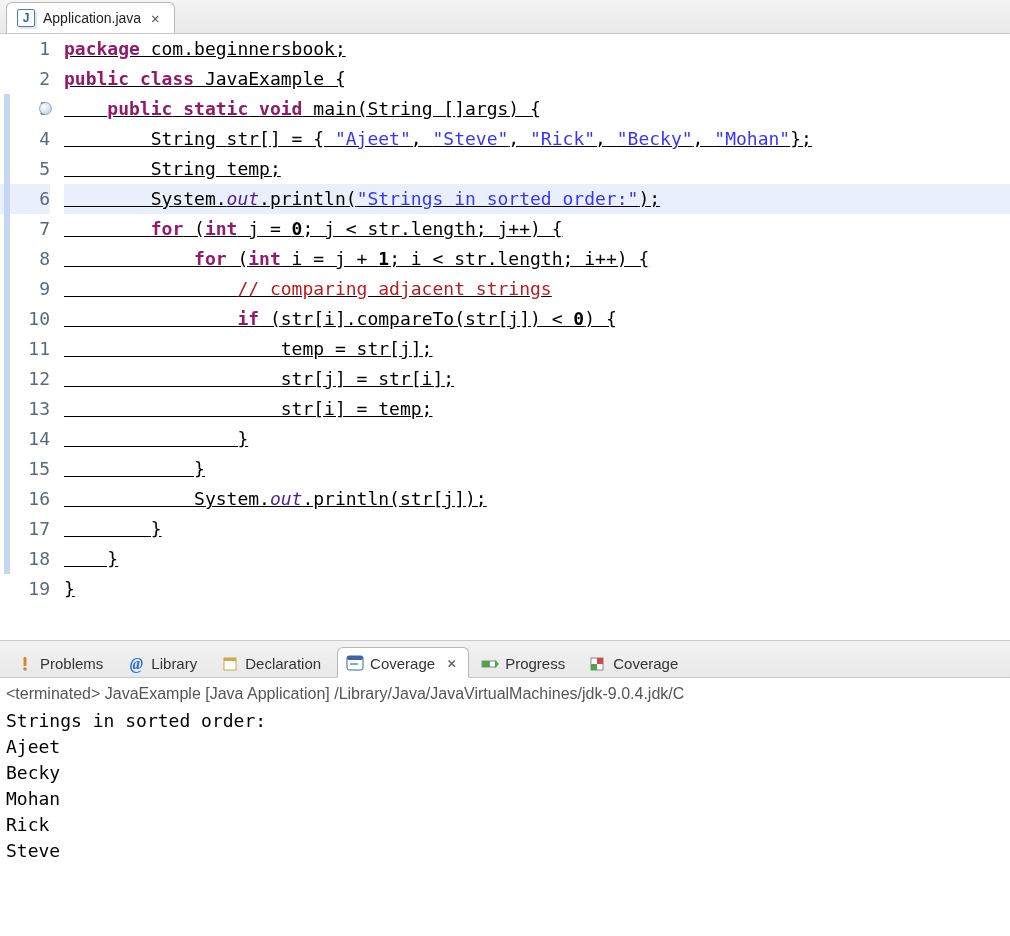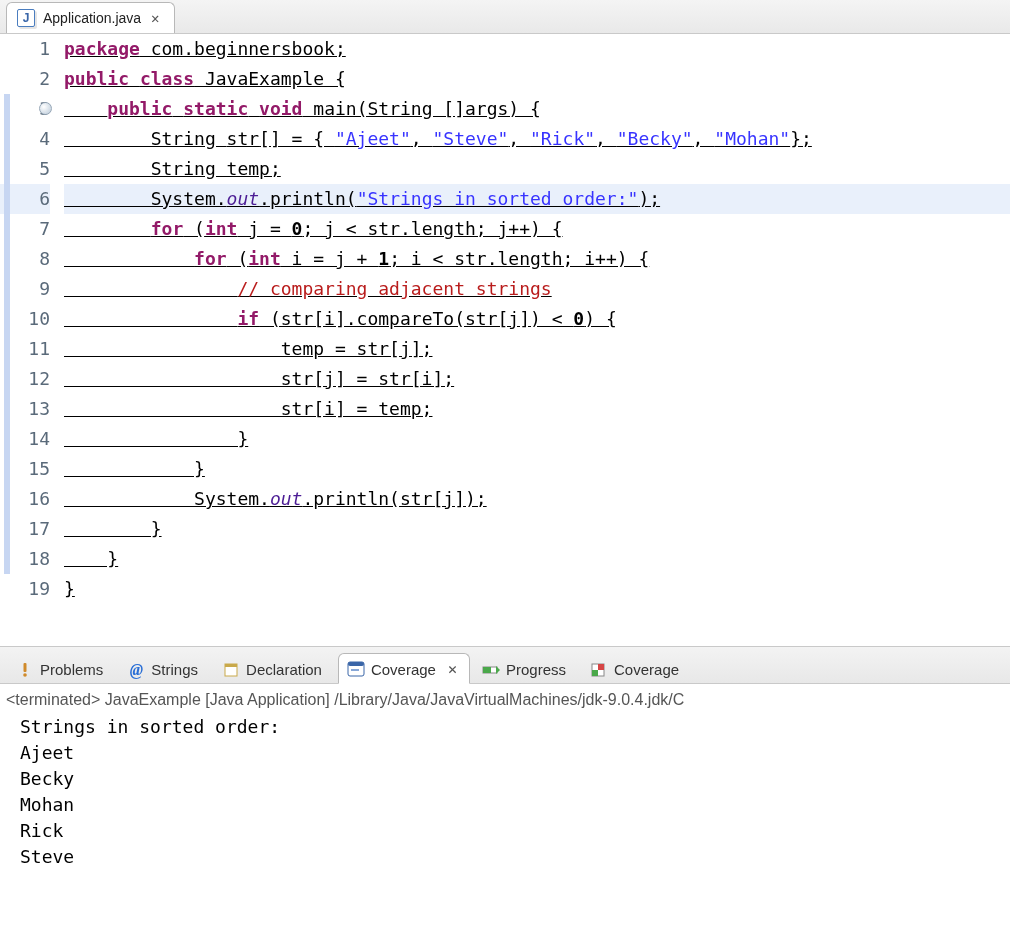--- a/index.html
+++ b/index.html
@@ -88,21 +88,21 @@
   
   .kw   { color: #931a68; font-weight: bold; }
   .str  { color: #3834ff; }
   .num  { color: #000; font-weight: bold; }
   .ital { color: #4c1d95; font-style: italic; }
   .cmt  { color: #b91c1c; margin-top: 24px; }
   .fld  { color: #000000; }
 
   
   .bottom-tabs {
-    margin-top: 22px;
+    margin-top: 16px;
     height: 38px;
     background: linear-gradient(#f3f3f3,#e8e8e8);
     border-top: 1px solid #c9c9c9;
     border-bottom: 1px solid #c9c9c9;
     display: flex;
     align-items: flex-end;
     padding-left: 8px;
     gap: 4px;
     font-size: 15px;
   }
@@ -128,21 +128,21 @@
   .console-meta {
     font: 16px/24px "Lucida Grande", Arial, sans-serif;
     color: #555;
     padding: 4px 6px 2px;
     white-space: nowrap;
     overflow: hidden;
   }
   .console-out {
     font: 18px/26px Menlo, Consolas, monospace;
     white-space: pre;
-    padding: 0 20px 12px;
+    padding: 0 6px 12px;
   }
 </style>
 </head>
 <body>
 
 <div class="editor-tabs">
   <div class="editor-tab">
     <span class="j-icon">J</span>
     <span>Application.java</span>
     <span class="close-x">✕</span>
@@ -181,21 +181,21 @@
           <rect x="7.5" y="1" width="3" height="9" rx="1" fill="#d08a2a"></rect>
           <circle cx="9" cy="13" r="1.8" fill="#d08a2a"></circle>
         </svg>
       </span>
       <span>Problems</span>
     </div>
     <div class="btab">
       <span class="ticon">
         <span style="color:#2a6fd6;font-weight:bold;font-family:Georgia;font-style:italic;font-size:16px">@</span>
       </span>
-      <span>Strings</span>
+      <span>Library</span>
     </div>
     <div class="btab">
       <span class="ticon">
         <svg width="18" height="16">
           <rect x="3" y="2" width="12" height="12" fill="#fff" stroke="#c9a94a"></rect>
           <rect x="3" y="2" width="12" height="3" fill="#c9a94a"></rect>
         </svg>
       </span>
       <span>Declaration</span>
     </div>

